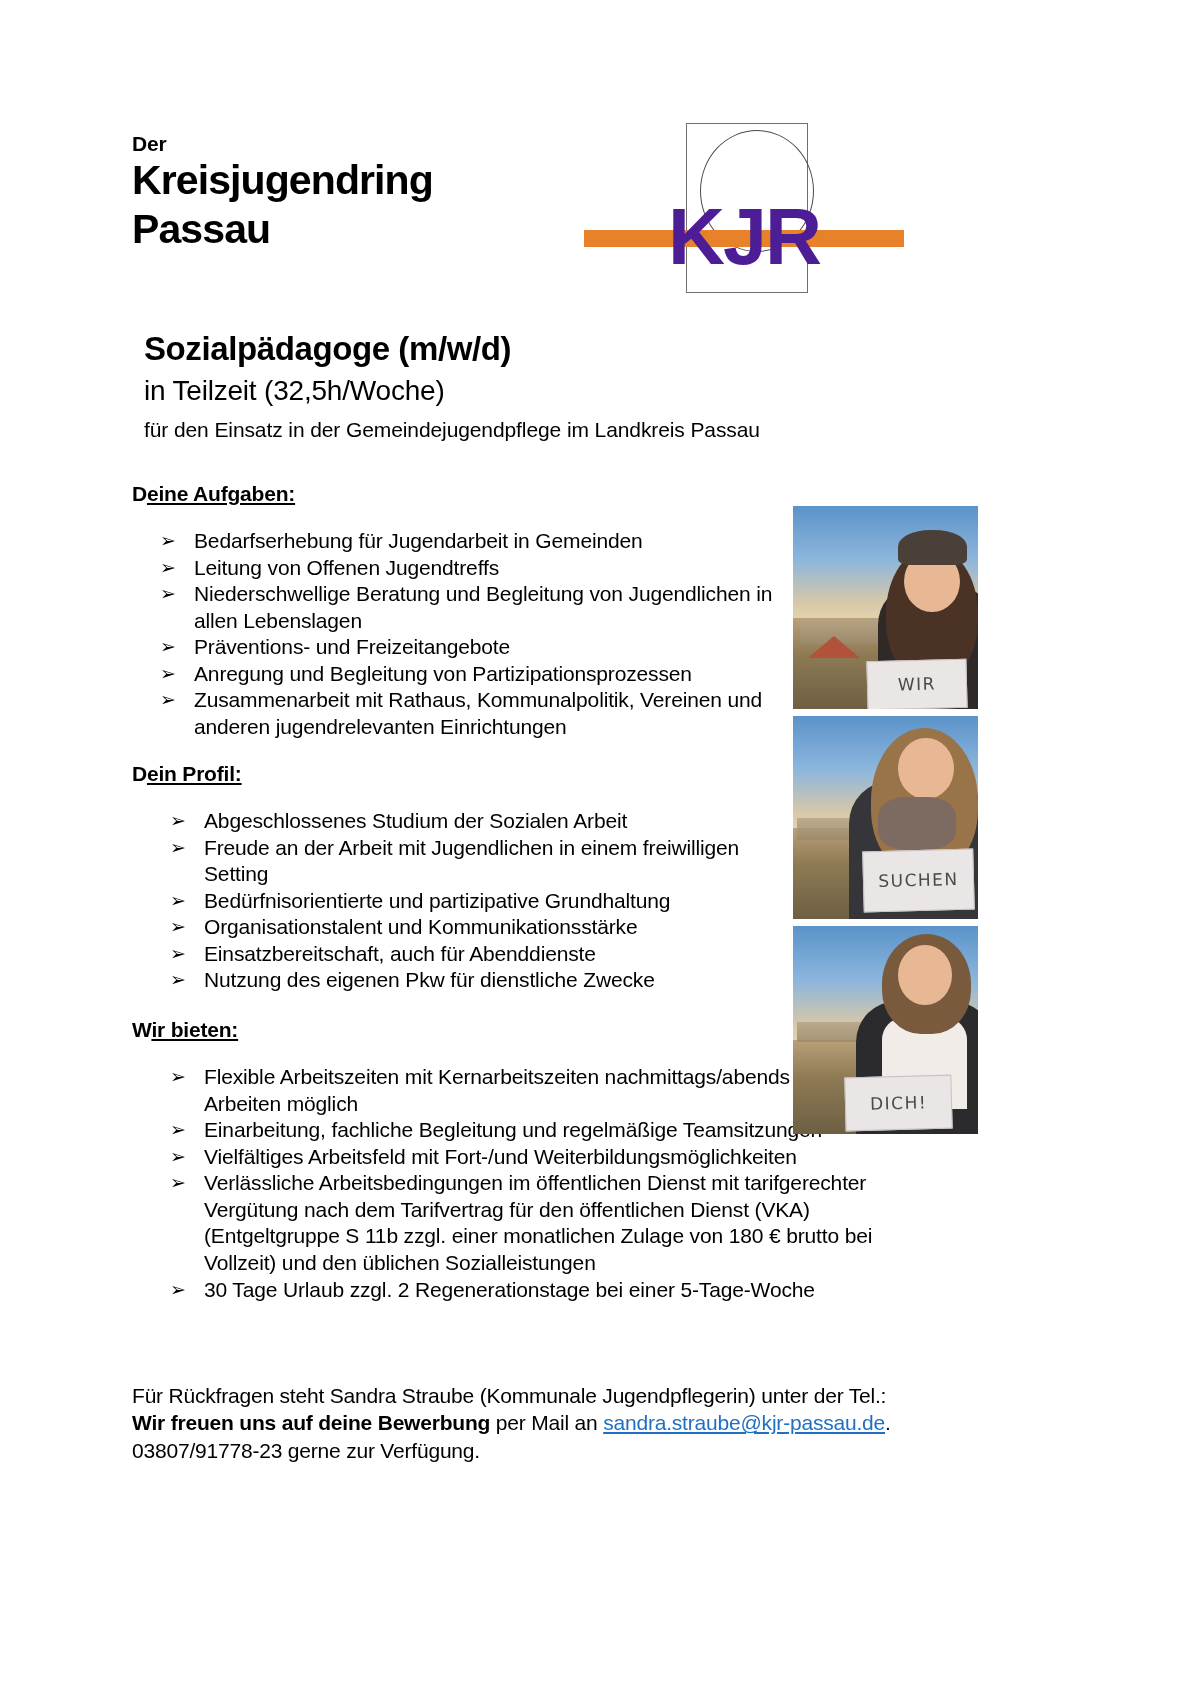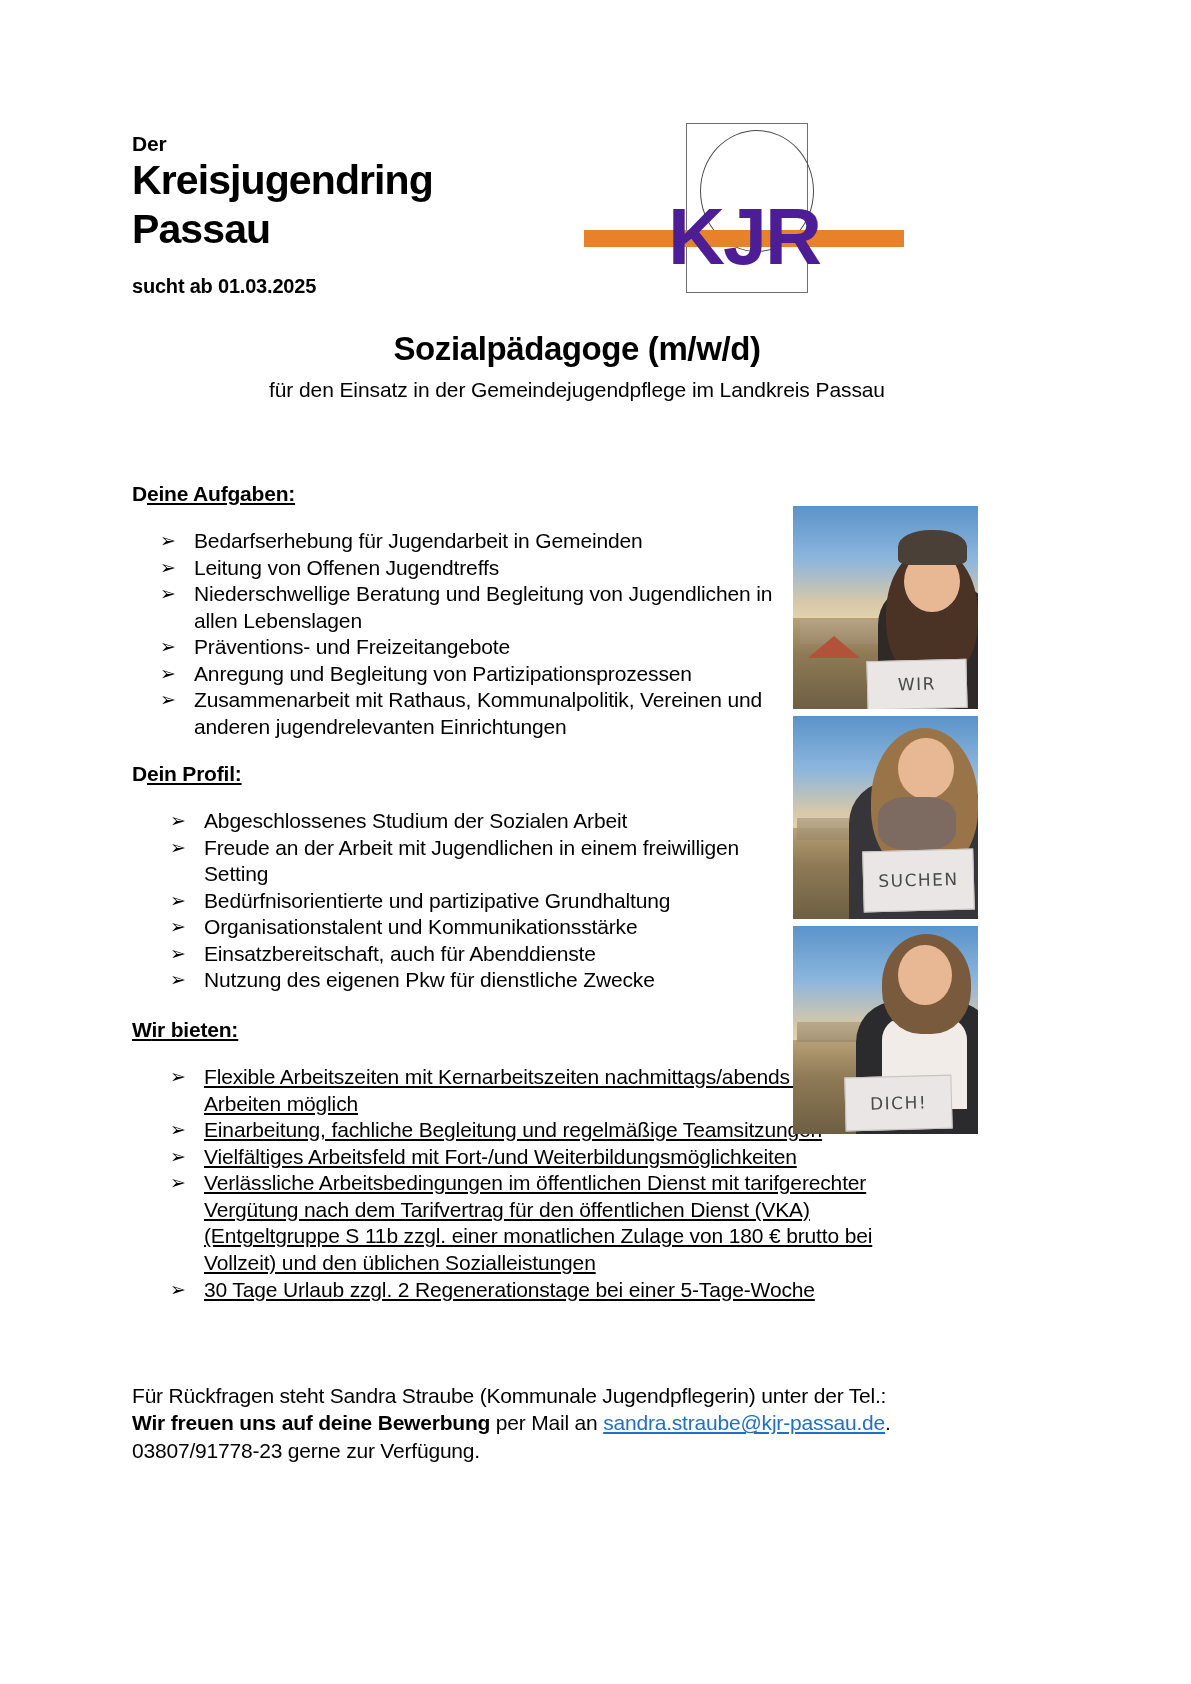--- a/index.html
+++ b/index.html
@@ -87,24 +87,23 @@
     font-weight: bold;
     color: #4c1d95;
     letter-spacing: -2px;
     line-height: 1;
     font-family: "Liberation Sans", sans-serif;
   }
 
   
   .titleblock {
     position: absolute;
-    left: 132px;
+    left: 144px;
     top: 330px;
     width: 890px;
-    text-align: center;
   }
   .job-title {
     font-size: 33px;
     font-weight: bold;
     letter-spacing: -0.4px;
     line-height: 1.15;
   }
   .job-sub1 {
     font-size: 28px;
     line-height: 1.2;
@@ -113,21 +112,21 @@
   }
   .job-sub2 {
     font-size: 21px;
     line-height: 1.2;
     margin-top: 9px;
     letter-spacing: -0.1px;
   }
 
   
   .section { position: absolute; left: 132px; width: 660px; }
-  .section-wide { width: 810px; text-decoration: underline; }
+  .section-wide { width: 810px; }
 
   .sec-head {
     font-size: 21px;
     font-weight: bold;
     letter-spacing: -0.2px;
     white-space: nowrap;
   }
   .sec-head .u { text-decoration: underline; }
 
   ul.bullets {
@@ -225,32 +224,32 @@
 </style>
 </head>
 <body>
 
 <div class="page">
 
   <div class="header">
     <div class="org-der">Der</div>
     <div class="org-name">Kreisjugendring</div>
     <div class="org-name">Passau</div>
-    <div class="seeking">sucht ab 01.03.2025</div>
   </div>
 
   <div class="logo">
     <div class="logo-frame"></div>
     <div class="logo-circle"></div>
     <div class="logo-bar"></div>
     <div class="logo-text">KJR</div>
   </div>
 
   <div class="titleblock">
     <div class="job-title">Sozialpädagoge (m/w/d)</div>
+    <div class="job-sub1">in Teilzeit (32,5h/Woche)</div>
     <div class="job-sub2">für den Einsatz in der Gemeindejugendpflege im Landkreis Passau</div>
   </div>
 
   <div class="section" id="sec-aufgaben">
     <div class="sec-head"><span>D</span><span class="u">eine Aufgaben:</span></div>
     <ul class="bullets">
       <li><span class="marker">➢</span><span>Bedarfserhebung für Jugendarbeit in Gemeinden</span></li>
       <li><span class="marker">➢</span><span>Leitung von Offenen Jugendtreffs</span></li>
       <li><span class="marker">➢</span><span>Niederschwellige Beratung und Begleitung von Jugendlichen in allen Lebenslagen</span></li>
       <li><span class="marker">➢</span><span>Präventions- und Freizeitangebote</span></li>

